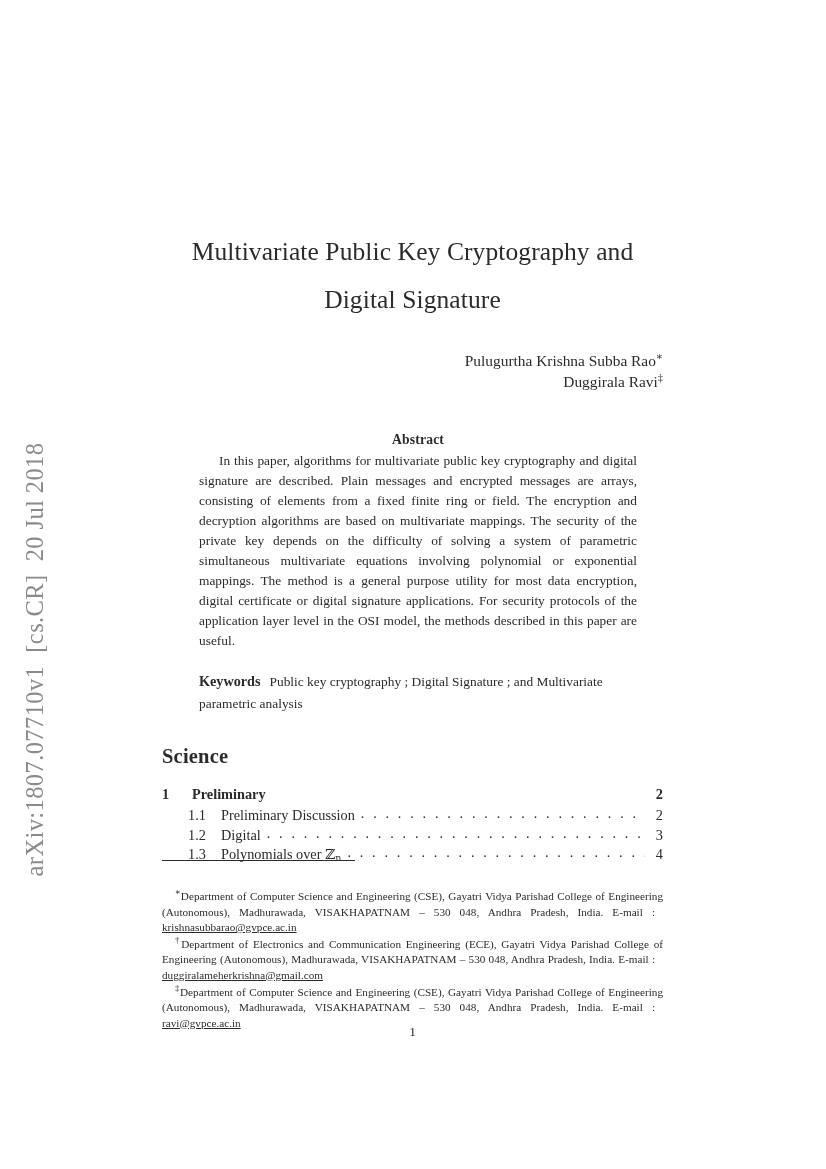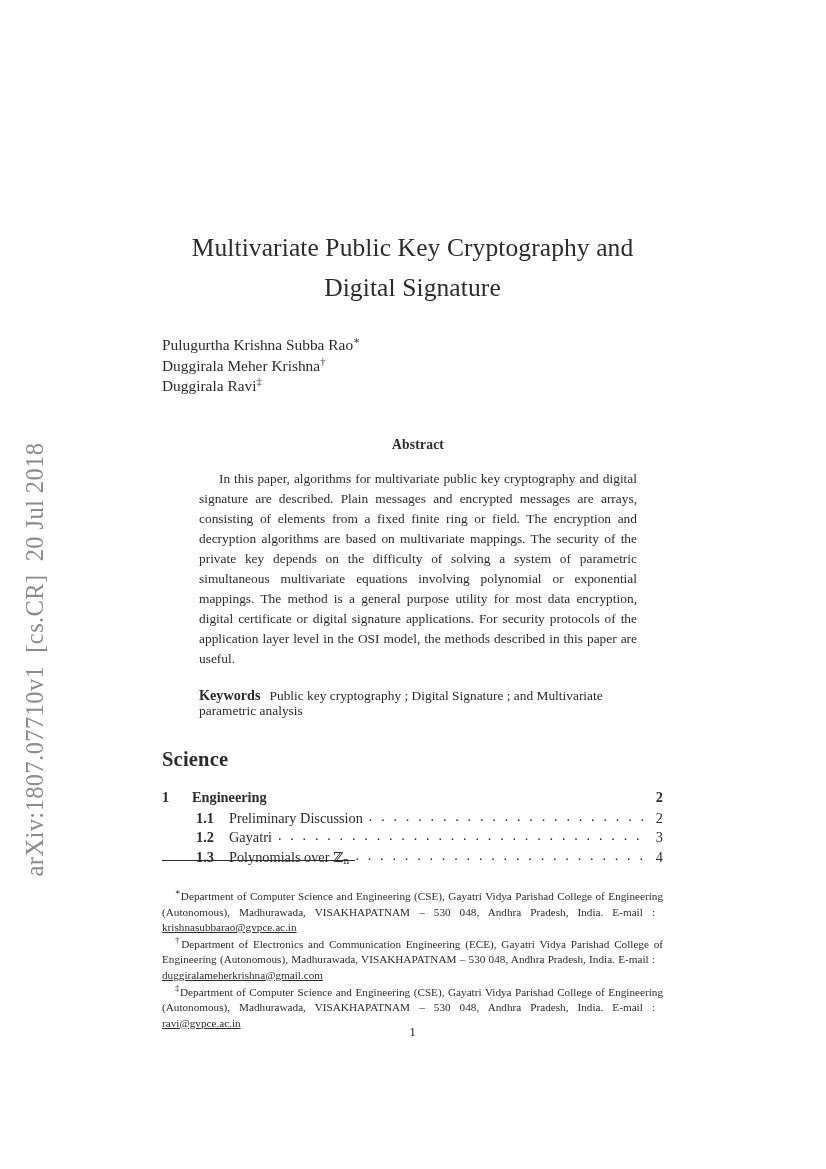--- a/index.html
+++ b/index.html
@@ -47,29 +47,29 @@
     left: 162px;
     top: 0;
     width: 501px;
     height: 1169px;
   }
 
   .title {
     margin-top: 228px;
     text-align: center;
     font-size: 25.5px;
-    line-height: 40px;
+    line-height: 48px;
     font-weight: normal;
     letter-spacing: 0.1px;
     color: #2b2b2b;
   }
 
   .authors {
     margin-top: 27px;
-    text-align: left;
+    text-align: right;
     font-size: 15.4px;
     line-height: 20.5px;
     color: #2b2b2b;
   }
   .authors .line { white-space: nowrap; }
   sup.fn {
     font-size: 10.5px;
     vertical-align: super;
     line-height: 0;
   }
@@ -77,38 +77,38 @@
   
   .abstract-block {
     margin-top: 40px;
     margin-left: 37px;
     margin-right: 26px;
   }
   .abstract-head {
     text-align: center;
     font-weight: bold;
     font-size: 13.6px;
-    margin-bottom: 16px;
+    margin-bottom: 3px;
     letter-spacing: 0.2px;
   }
   .abstract-body {
     font-size: 13.4px;
     line-height: 20px;
     text-align: justify;
     text-indent: 20px;
     hyphens: auto;
     -webkit-hyphens: auto;
   }
 
   .meta-block {
     margin-top: 19px;
     margin-left: 37px;
     margin-right: 26px;
     font-size: 13.4px;
-    line-height: 15px;
+    line-height: 22px;
     text-align: left;
   }
   .meta-block .lbl {
     font-weight: bold;
     font-size: 14.2px;
   }
   .meta-block + .meta-block { margin-top: 17px; }
   .sp-wide { display: inline-block; width: 9px; }
 
   
@@ -129,22 +129,21 @@
     line-height: 19.4px;
     white-space: nowrap;
   }
   .toc-row.section { font-weight: bold; margin-bottom: 2px; }
   .toc-num {
     flex: 0 0 auto;
     width: 30px;
   }
   .toc-row.sub .toc-num {
     width: 33px;
-    margin-left: 34px;
-    font-weight: bold;
+    margin-left: 26px;
   }
   .toc-label { flex: 0 0 auto; }
   .toc-dots {
     flex: 1 1 auto;
     overflow: hidden;
     margin: 0 4px 0 6px;
     color: #2b2b2b;
     font-size: 14.3px;
     letter-spacing: 2.6px;
     position: relative;
@@ -220,58 +219,55 @@
 
   <div class="column">
 
     <h1 class="title">Multivariate Public Key Cryptography and Digital Signature</h1>
 
     <div class="authors">
       <div class="line">
         <span>Pulugurtha Krishna Subba Rao</span><sup class="fn">∗</sup>
       </div>
       <div class="line">
-        <span>Duggirala Meher Krishna</span><sup class="fn">†</sup>
-      </div>
-      <div class="line">
         <span>Duggirala Ravi</span><sup class="fn">‡</sup>
       </div>
     </div>
 
     <div class="abstract-block">
       <div class="abstract-head">Abstract</div>
       <div class="abstract-body">In this paper, algorithms for multivariate public key cryptography and digital signature are described. Plain messages and encrypted messages are arrays, consisting of elements from a fixed finite ring or field. The encryption and decryption algorithms are based on multivariate mappings. The security of the private key depends on the difficulty of solving a system of parametric simultaneous multivariate equations involving polynomial or exponential mappings. The method is a general purpose utility for most data encryption, digital certificate or digital signature applications. For security protocols of the application layer level in the OSI model, the methods described in this paper are useful.</div>
     </div>
 
     <div class="meta-block">
       <span class="lbl">Keywords</span><span class="sp-wide"></span><span>Public key cryptography ;    Digital Signature ;    and Multivariate parametric analysis</span>
     </div>
 
 
     <h2 class="contents-head">Science</h2>
 
     <div class="toc">
 
       <div class="toc-row section">
         <span class="toc-num">1</span>
-        <span class="toc-label">Engineering</span>
+        <span class="toc-label">Preliminary</span>
         <span class="toc-dots">. . . . . . . . . . . . . . . . . . . . . . . . . . . . . . . . . . . . .</span>
         <span class="toc-page">2</span>
       </div>
 
       <div class="toc-row sub">
         <span class="toc-num">1.1</span>
         <span class="toc-label">Preliminary Discussion</span>
         <span class="toc-dots">. . . . . . . . . . . . . . . . . . . . . . . . . . . . . . . . . . . . .</span>
         <span class="toc-page">2</span>
       </div>
 
       <div class="toc-row sub">
         <span class="toc-num">1.2</span>
-        <span class="toc-label">Gayatri</span>
+        <span class="toc-label">Digital</span>
         <span class="toc-dots">. . . . . . . . . . . . . . . . . . . . . . . . . . . . . . . . . . . . .</span>
         <span class="toc-page">3</span>
       </div>
 
       <div class="toc-row sub">
         <span class="toc-num">1.3</span>
         <span class="toc-label"><span>Polynomials over</span> <span class="bbZ">ℤ<sub>n</sub></span></span>
         <span class="toc-dots">. . . . . . . . . . . . . . . . . . . . . . . . . . . . . . . . . . . . .</span>
         <span class="toc-page">4</span>
       </div>

